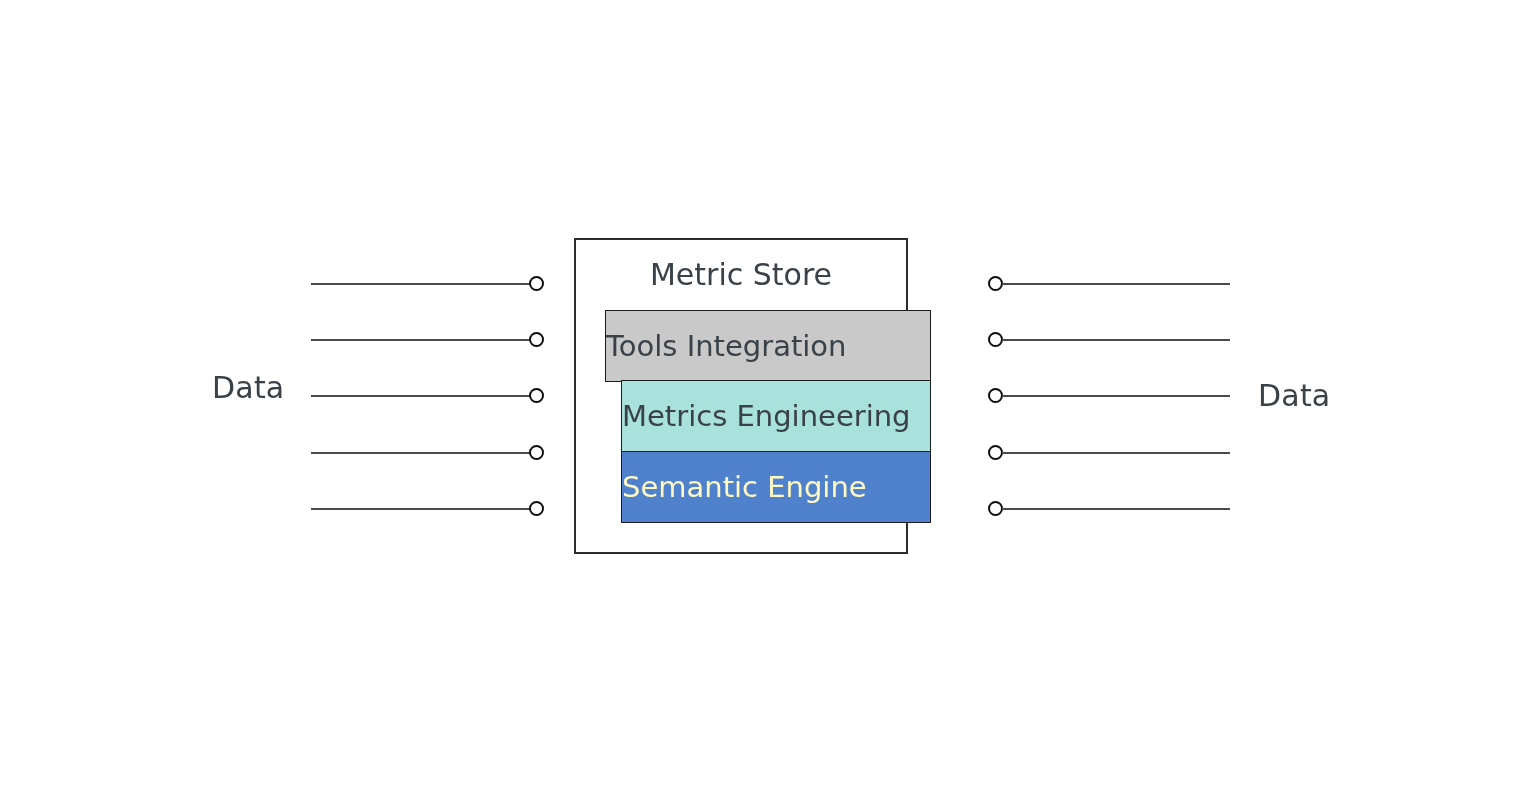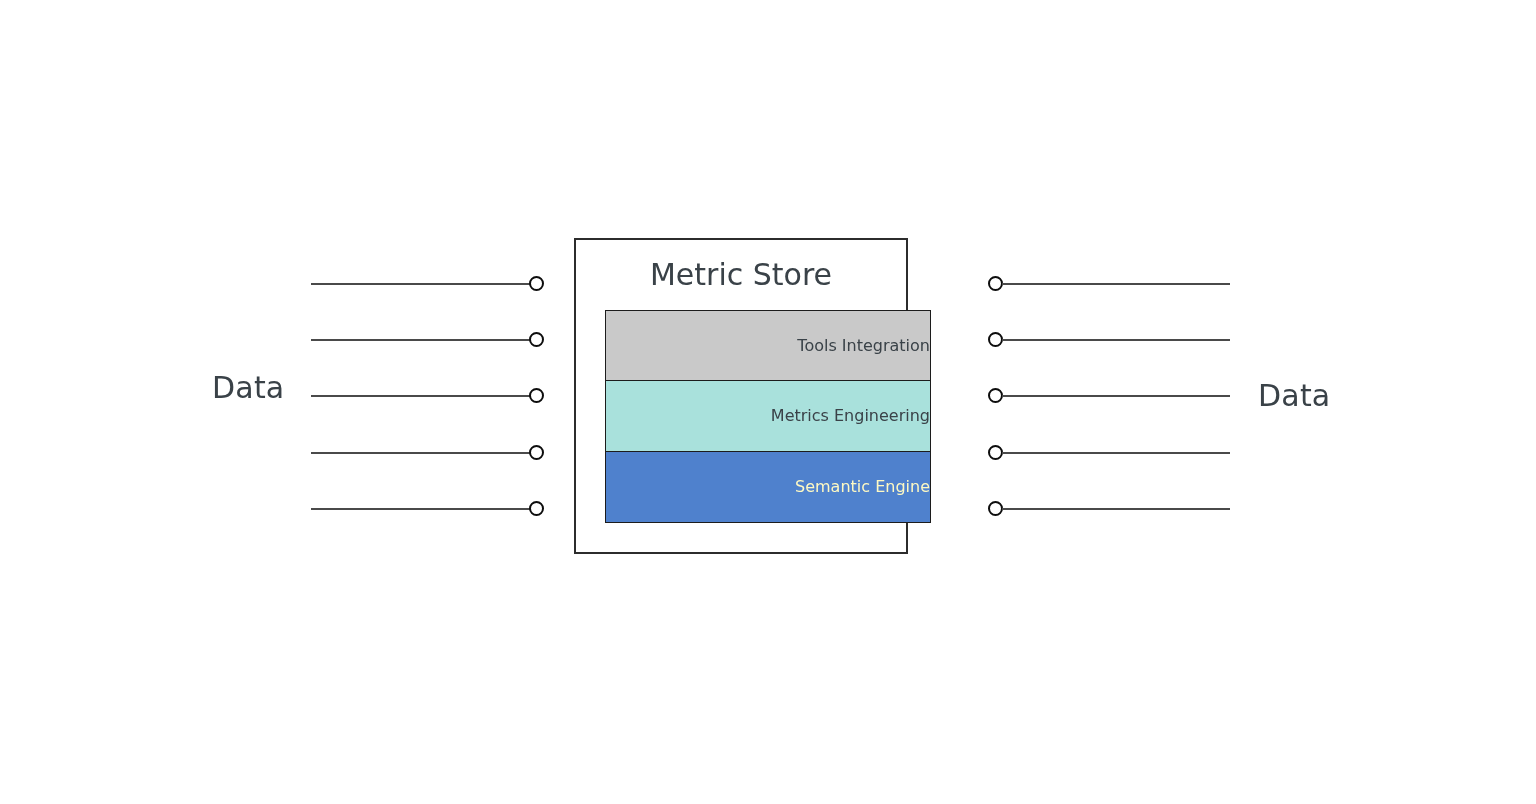--- a/index.html
+++ b/index.html
@@ -92,26 +92,26 @@
     top: 70px;
     width: 326px;
   }
   .layer {
     position: relative;
     height: 72px;
     border: 1.6px solid #1c1c1c;
     box-sizing: border-box;
     display: flex;
     align-items: center;
-    justify-content: flex-end;
-    font-size: 16px;
+    justify-content: flex-start;
+    font-size: 29px;
     line-height: 28px;
     white-space: nowrap;
   }
-  .layer + .layer { margin-top: -1.6px; }
+  .layer + .layer { margin-top: -1.6px; margin-left: 16px; }
 </style>
 </head>
 <body>
 
 <div id="stage">
 
   <div>
     <div id="label-data" class="side-label">Data</div>
 
     <div class="connector conn-left" style="top:276px">

